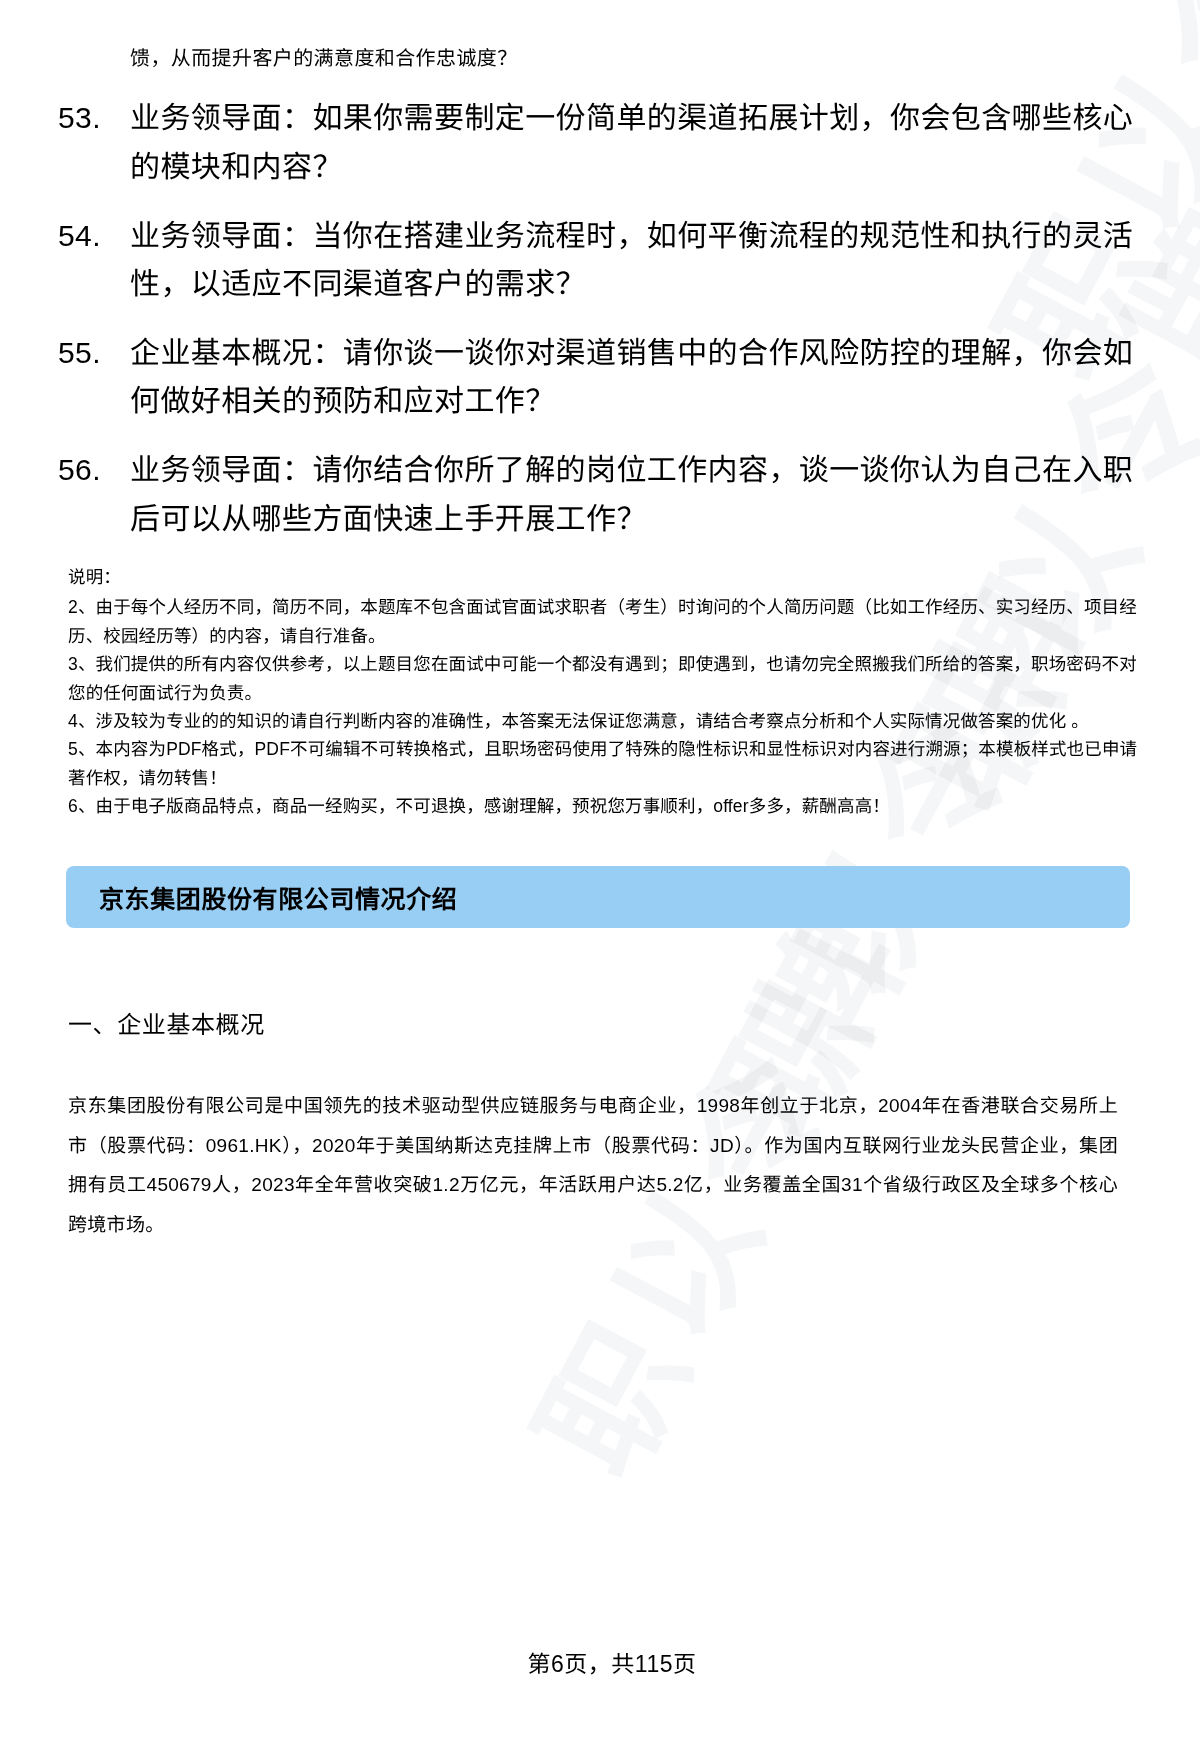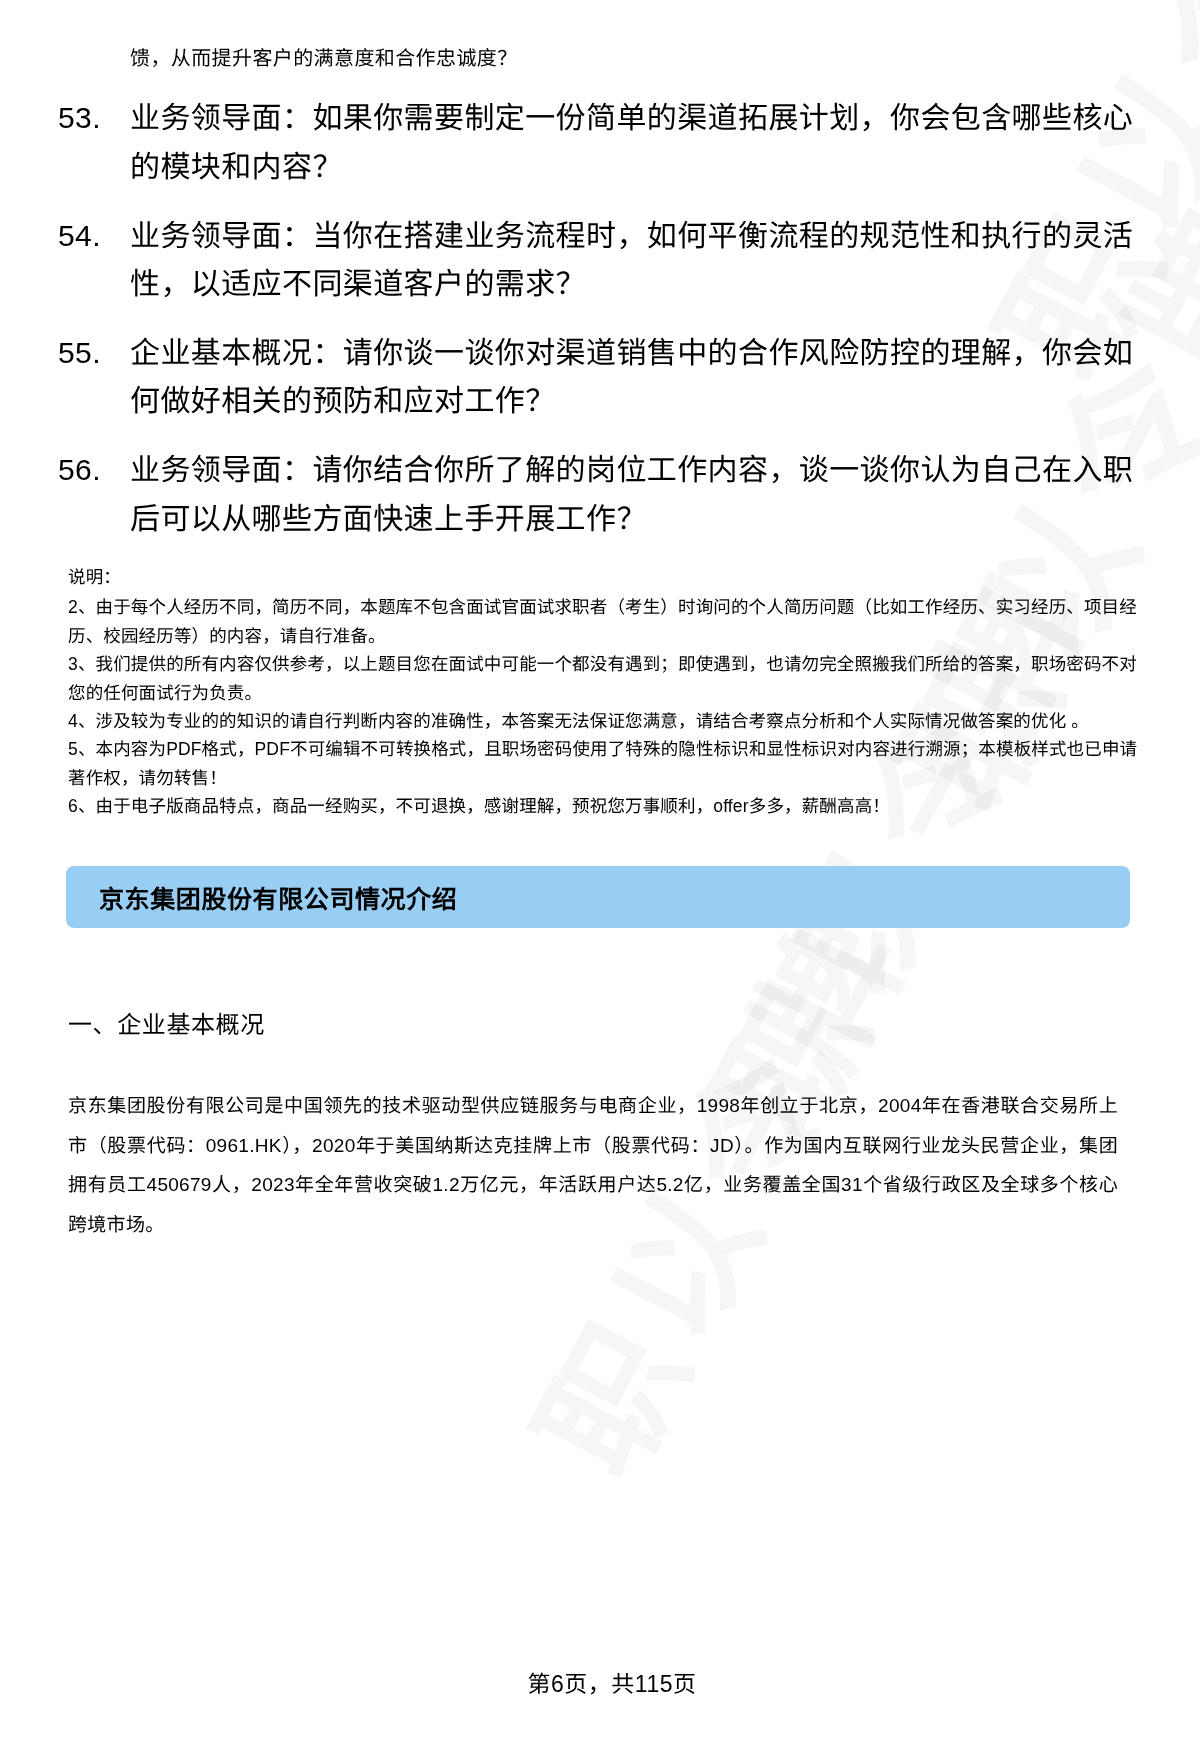--- a/index.html
+++ b/index.html
@@ -128,21 +128,21 @@
     text-align: justify;
     text-justify: inter-ideograph;
     letter-spacing: 0.3px;
   }
 
   
   .footer {
     position: absolute;
     left: 0;
     right: 0;
-    bottom: 56px;
+    bottom: 76px;
     text-align: center;
     font-size: 23px;
     z-index: 2;
     letter-spacing: 0.5px;
     margin-left: 24px;
   }
 </style>
 </head>
 <body style="color: rgb(0, 0, 0);">
 

